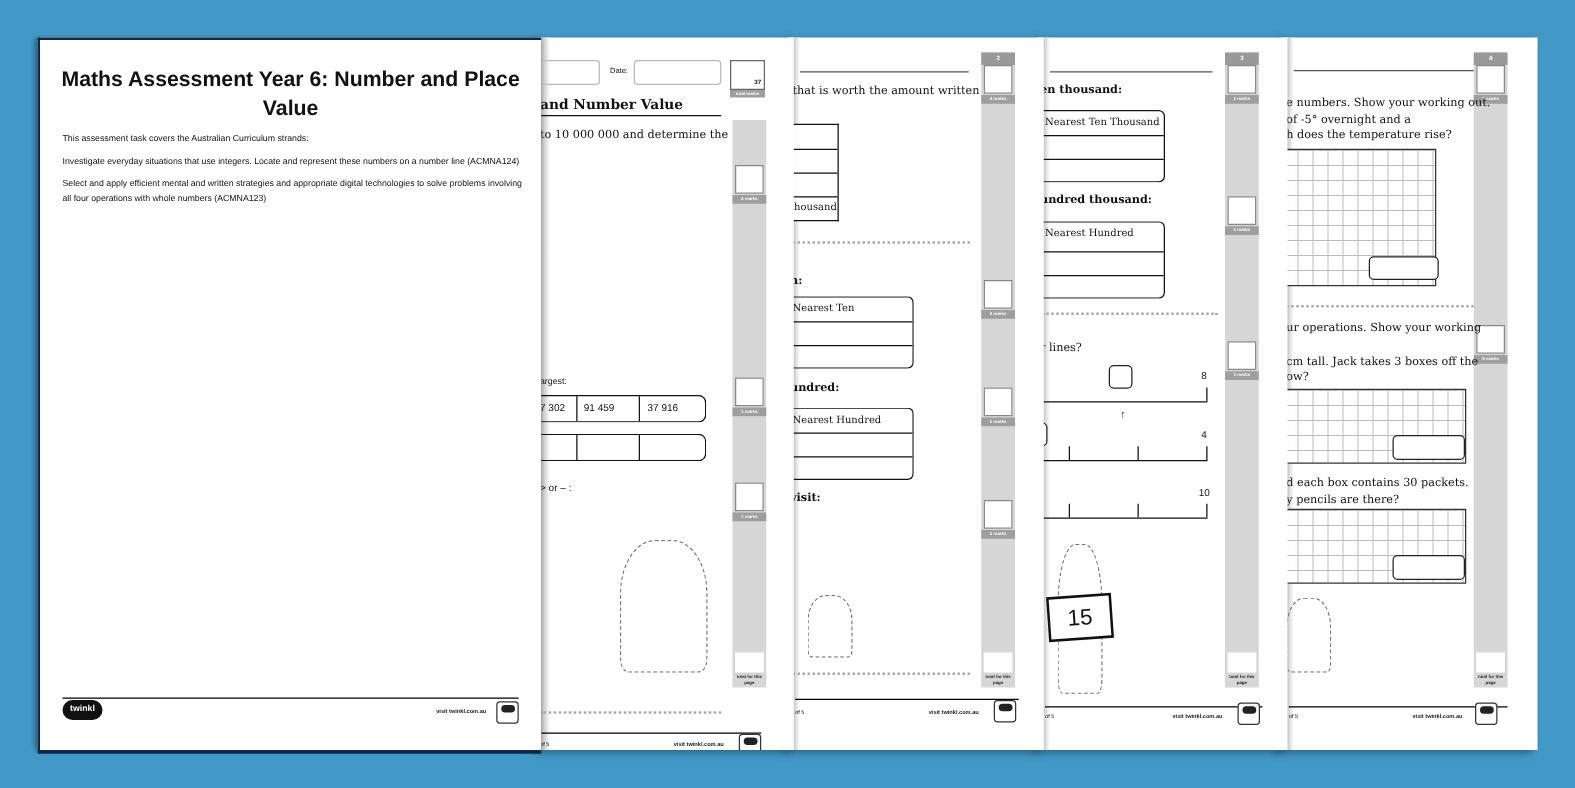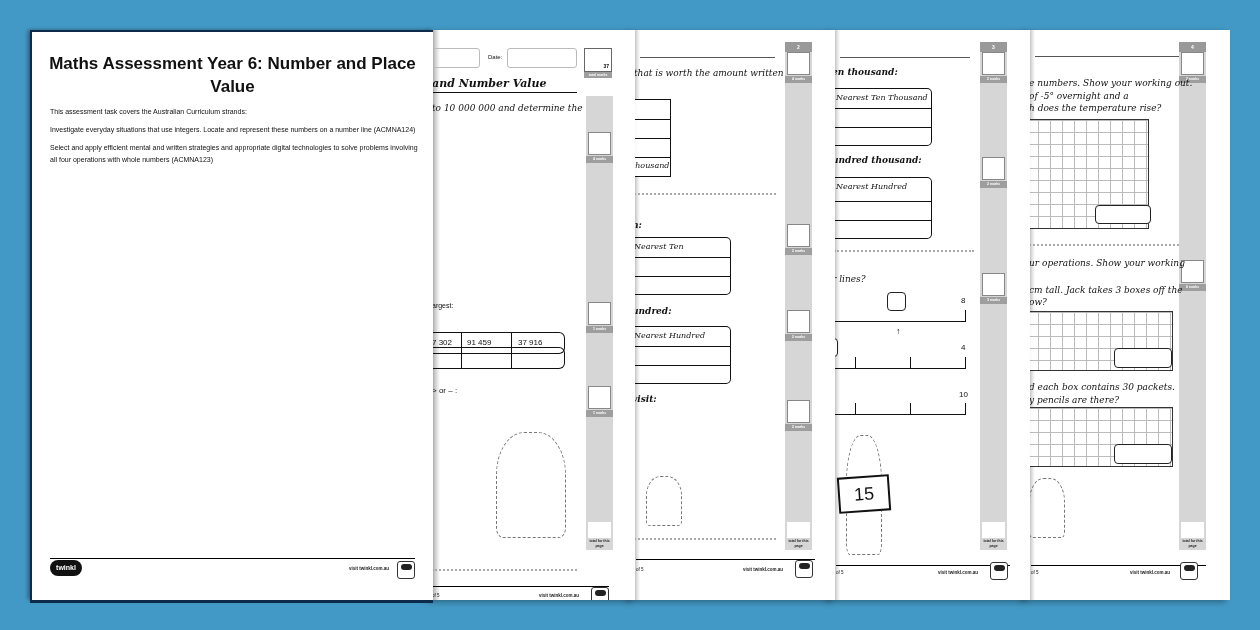--- a/index.html
+++ b/index.html
@@ -4,21 +4,21 @@
 <style>
 *{box-sizing:border-box;margin:0;padding:0}
 body{width:1260px;height:630px;background:#4399c6;position:relative;overflow:hidden;font-family:"Liberation Sans",sans-serif;color:#111}
 .page{position:absolute;top:30px;height:570px;background:#fff;overflow:hidden;box-shadow:-4px 2px 6px rgba(0,0,0,.35)}
 .p0{left:30px;width:403px;z-index:5;border-left:2px solid #0d2a4a;border-top:2px solid #0d2a4a;box-shadow:0 3px 0 #0d2a4a,-2px 0 4px rgba(0,0,0,.4)}
 .p1{left:430px;width:205px;z-index:4}
 .p2{left:630px;width:205px;z-index:3}
 .p3{left:830px;width:200px;z-index:2}
 .p4{left:1025px;width:205px;z-index:1}
 .shade{position:absolute;left:0;top:0;bottom:0;width:10px;background:linear-gradient(90deg,#999,#fff)}
-.hand{font-family:"DejaVu Serif",serif;font-style:italic}
+.hand{font-family:"DejaVu Serif",serif;}
 h1{font-size:17px;text-align:center;font-weight:bold;line-height:23px;margin:20px 10px 0}
 .g-head{font-size:9px;font-weight:bold;margin:12px 0 0 18px}
 .g-p{font-size:7px;margin:8px 12px 0 18px;line-height:12px}
 .footer-line{position:absolute;left:18px;right:18px;height:1px;background:#000}
 .twinkl{position:absolute;left:18px;bottom:24px;width:32px;height:16px;background:#111;border-radius:8px;color:#fff;font-size:7px;text-align:center;line-height:16px;font-weight:bold}
 .visit{position:absolute;font-size:4.5px;font-weight:bold;color:#222}
 .badge{position:absolute;width:18px;height:18px;border:1px solid #333;border-radius:3px;background:#fff}
 .badge::before{content:"";position:absolute;left:3px;top:2px;width:11px;height:6px;border-radius:5px;background:#222}
 .pagenum{position:absolute;font-size:4.5px}
 .side{position:absolute;top:12px;bottom:50px;width:27px;background:#d6d6d6}
@@ -191,21 +191,21 @@
     <div class="mlab" style="top:60px">4 marks</div>
     <div class="mbox" style="top:206px"></div>
     <div class="mlab" style="top:230px">1 marks</div>
     <div class="mbox" style="top:290px"></div>
     <div class="mlab" style="top:314px">1 marks</div>
     <div class="tot" style="bottom:12px"></div>
     <div class="totlab" style="bottom:1px">total for this page</div>
   </div>
   <div class="q hand" style="left:2px;top:73px">to 10 000 000 and determine the</div>
   <div class="q" style="left:2px;top:272px;font-size:7px">argest:</div>
-  <div class="rbox" style="left:0;top:302px;width:135px;height:22px;border-radius:0 6px 6px 0">
+  <div class="rbox" style="left:0;top:286px;width:135px;height:22px;border-radius:0 6px 6px 0">
     <div class="cell" style="left:2px;top:5px">7 302</div>
     <div style="position:absolute;left:31px;top:0;bottom:0;width:1px;background:#111"></div>
     <div class="cell" style="left:37px;top:5px">91 459</div>
     <div style="position:absolute;left:81px;top:0;bottom:0;width:1px;background:#111"></div>
     <div class="cell" style="left:88px;top:5px">37 916</div>
   </div>
   <div class="rbox" style="left:0;top:317px;width:135px;height:22px;border-radius:0 6px 6px 0">
     <div style="position:absolute;left:31px;top:0;bottom:0;width:1px;background:#111"></div>
     <div style="position:absolute;left:81px;top:0;bottom:0;width:1px;background:#111"></div>
   </div>

